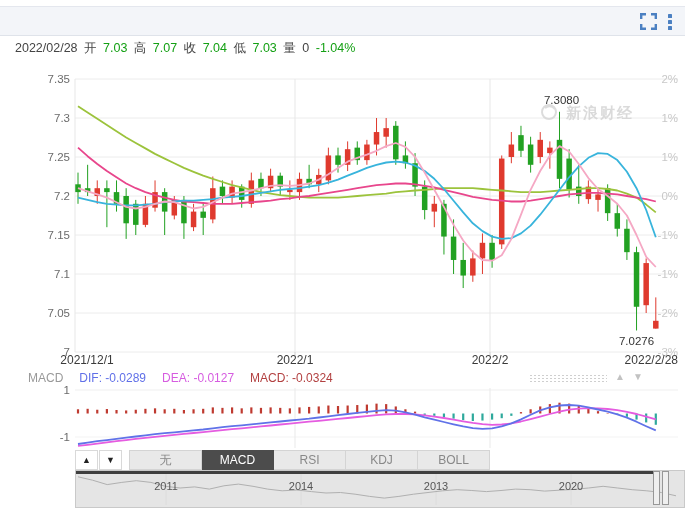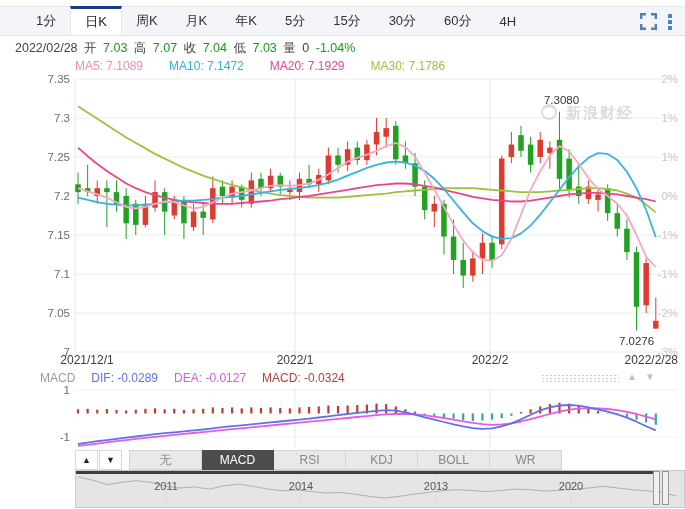--- a/index.html
+++ b/index.html
@@ -16,21 +16,21 @@
   .topicons svg{display:block;cursor:pointer;}
   
   .inforow{position:absolute;top:40px;left:15px;font-size:12.5px;color:#444;white-space:nowrap;}
   .inforow .g{color:#14a014;}
   .inforow span{margin-right:3px;}
   
   .marow{position:absolute;top:59px;left:75px;font-size:12px;white-space:nowrap;}
   .marow span{margin-right:26px;}
   
   .chartwrap{position:absolute;top:72px;left:0;width:685px;height:300px;}
-  .macdrow{position:absolute;top:371px;left:40px;width:645px;height:14px;font-size:12px;color:#999;white-space:nowrap;}
+  .macdrow{position:absolute;top:371px;left:28px;width:645px;height:14px;font-size:12px;color:#999;white-space:nowrap;}
   .macdrow span{margin-right:16px;}
   .grip{position:absolute;right:50px;top:3px;width:78px;height:9px;
         background-image:radial-gradient(#cfcfcf 1px,transparent 1.1px);background-size:4px 3px;}
   .tri{position:absolute;top:0;font-size:10px;color:#c2c2c2;cursor:pointer;}
   .tri.up{right:32px;} .tri.dn{right:14px;}
   .macdwrap{position:absolute;top:386px;left:0;width:685px;height:66px;}
   svg{position:absolute;top:0;left:0;}
   
   .indbar{position:absolute;top:450px;left:75px;right:0;height:20px;display:flex;align-items:stretch;}
   .indbtn{width:21px;border:1px solid #d9d9d9;background:#fff;display:flex;align-items:center;justify-content:center;
@@ -47,32 +47,20 @@
   .scrub-handle{position:absolute;top:0;left:577px;height:34px;display:flex;gap:2px;cursor:ew-resize;}
   .scrub-handle div{width:7px;height:34px;background:#efefef;border:1px solid #979797;box-sizing:border-box;}
 </style>
 </head>
 <body>
 
 <div class="app">
 
   <div class="tabbar">
     <div style="width:22px"></div>
-    <div id="top-tabs" style="display:flex">
-        <div class="tab">1分</div>
-        <div class="tab active">日K</div>
-        <div class="tab">周K</div>
-        <div class="tab">月K</div>
-        <div class="tab">年K</div>
-        <div class="tab">5分</div>
-        <div class="tab">15分</div>
-        <div class="tab">30分</div>
-        <div class="tab">60分</div>
-        <div class="tab">4H</div>
-      </div>
     <div class="tab-spacer"></div>
     <div class="topicons">
       <svg width="17" height="17" viewBox="0 0 17 17" style="position:static">
         <g fill="none" stroke="#4b80c2" stroke-width="2.4">
           <path d="M1.2 6 V1.2 H6"></path>
             <path d="M11 1.2 H15.8 V6"></path>
           <path d="M15.8 11 V15.8 H11"></path>
             <path d="M6 15.8 H1.2 V11"></path>
         </g>
       </svg>
@@ -94,21 +82,20 @@
     <span class="g">7.07</span>
     <span>收</span>
     <span class="g">7.04</span>
     <span>低</span>
     <span class="g">7.03</span>
     <span>量</span>
     <span>0</span>
     <span class="g">-1.04%</span>
   </div>
 
-  <div class="marow" id="ma-legend"><span style="color: rgb(240, 140, 180);">MA5: 7.1089</span><span style="color: rgb(52, 179, 218);">MA10: 7.1472</span><span style="color: rgb(232, 70, 140);">MA20: 7.1929</span><span style="color: rgb(156, 195, 60);">MA30: 7.1786</span></div>
 
   <div class="chartwrap">
     <svg id="main-svg" width="685" height="300" viewBox="0 0 685 300">
         <g>
           <line x1="75" y1="7" x2="678" y2="7" stroke="#ececec" stroke-width="1"></line>
           <line x1="75" y1="46" x2="678" y2="46" stroke="#ececec" stroke-width="1"></line>
           <line x1="75" y1="85" x2="678" y2="85" stroke="#ececec" stroke-width="1"></line>
           <line x1="75" y1="124" x2="678" y2="124" stroke="#ececec" stroke-width="1"></line>
           <line x1="75" y1="163" x2="678" y2="163" stroke="#ececec" stroke-width="1"></line>
           <line x1="75" y1="202" x2="678" y2="202" stroke="#ececec" stroke-width="1"></line>
@@ -365,21 +352,20 @@
 
   <div class="indbar">
     <div class="indbtn">▲</div>
     <div class="indbtn">▼</div>
     <div class="indtabs" id="ind-tabs">
         <div class="indtab">无</div>
         <div class="indtab active">MACD</div>
         <div class="indtab">RSI</div>
         <div class="indtab">KDJ</div>
         <div class="indtab">BOLL</div>
-        <div class="indtab">WR</div>
       </div>
   </div>
 
   <div class="scrubber">
     <svg id="mini-svg" width="606" height="34" viewBox="0 0 606 34">
         <line x1="90" y1="0" x2="90" y2="34" stroke="#dcdcdc"></line>
         <line x1="225" y1="0" x2="225" y2="34" stroke="#dcdcdc"></line>
         <line x1="360" y1="0" x2="360" y2="34" stroke="#dcdcdc"></line>
         <line x1="495" y1="0" x2="495" y2="34" stroke="#dcdcdc"></line>
         <polyline points="2.0,5.8 16.6,9.2 31.2,13.6 45.8,11.4 60.3,9.7 74.9,11.4 89.5,15.3 104.1,17.0 118.7,15.9 133.3,18.1 147.9,14.8 162.4,13.1 177.0,15.3 191.6,18.1 206.2,19.8 220.8,19.0 235.4,20.6 250.0,22.0 264.5,21.5 279.1,23.2 293.7,25.4 308.3,27.1 322.9,25.4 337.5,23.2 352.0,21.5 366.6,19.8 381.2,18.7 395.8,19.5 410.4,20.6 425.0,19.5 439.6,18.1 454.1,18.7 468.7,20.1 483.3,19.2 497.9,18.4 512.5,17.0 527.1,15.3 541.7,17.0 556.2,18.7 570.8,19.8 585.4,21.5 600.0,24.8" fill="none" stroke="#b0b0b0" stroke-width="1"></polyline>

